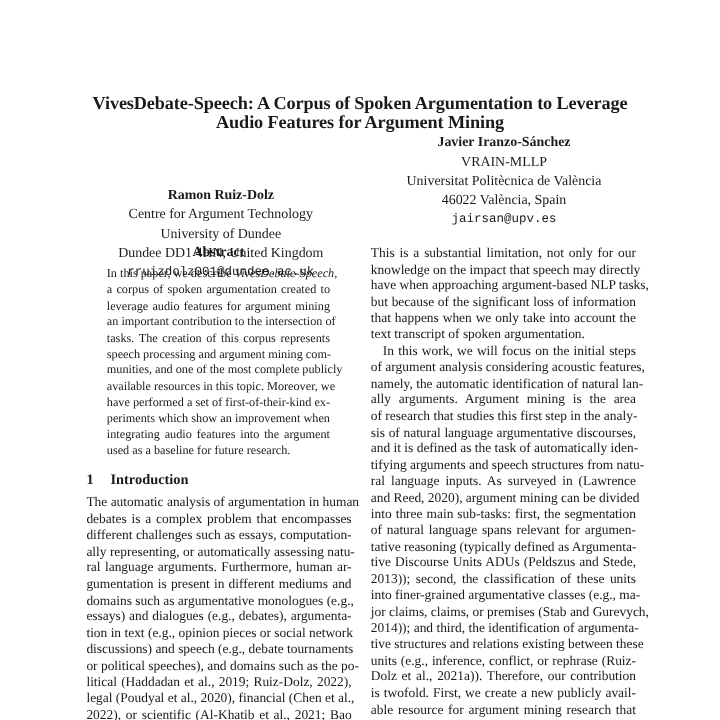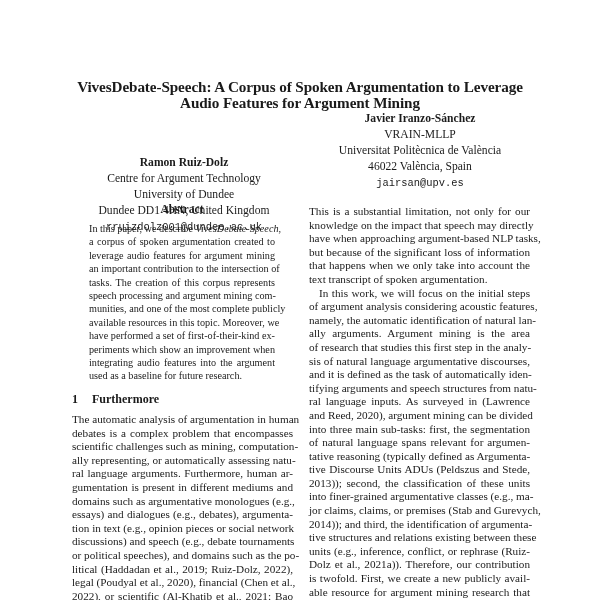--- a/index.html
+++ b/index.html
@@ -85,27 +85,27 @@
   <span class="line">speech processing and argument mining com-</span>
   <span class="line">munities, and one of the most complete publicly</span>
   <span class="line">available resources in this topic. Moreover, we</span>
   <span class="line">have performed a set of first-of-their-kind ex-</span>
   <span class="line">periments which show an improvement when</span>
   <span class="line">integrating audio features into the argument</span>
   <span class="line last">used as a baseline for future research.</span>
 </div>
 
 <div class="sec-head">
-  <span class="num">1</span><span>Furthermore</span>
+  <span class="num">1</span><span>Introduction</span>
 </div>
 
 <div class="col col-left" id="left-col">
     <span class="line">The automatic analysis of argumentation in human</span>
     <span class="line">debates is a complex problem that encompasses</span>
-    <span class="line">scientific challenges such as mining, computation-</span>
+    <span class="line">different challenges such as essays, computation-</span>
     <span class="line">ally representing, or automatically assessing natu-</span>
     <span class="line">ral language arguments.  Furthermore, human ar-</span>
     <span class="line">gumentation is present in different mediums and</span>
     <span class="line">domains such as argumentative monologues (e.g.,</span>
     <span class="line">essays) and dialogues (e.g., debates), argumenta-</span>
     <span class="line">tion in text (e.g., opinion pieces or social network</span>
     <span class="line">discussions) and speech (e.g., debate tournaments</span>
     <span class="line">or political speeches), and domains such as the po-</span>
     <span class="line">litical (Haddadan et al., 2019; Ruiz-Dolz, 2022),</span>
     <span class="line">legal (Poudyal et al., 2020), financial (Chen et al.,</span>

